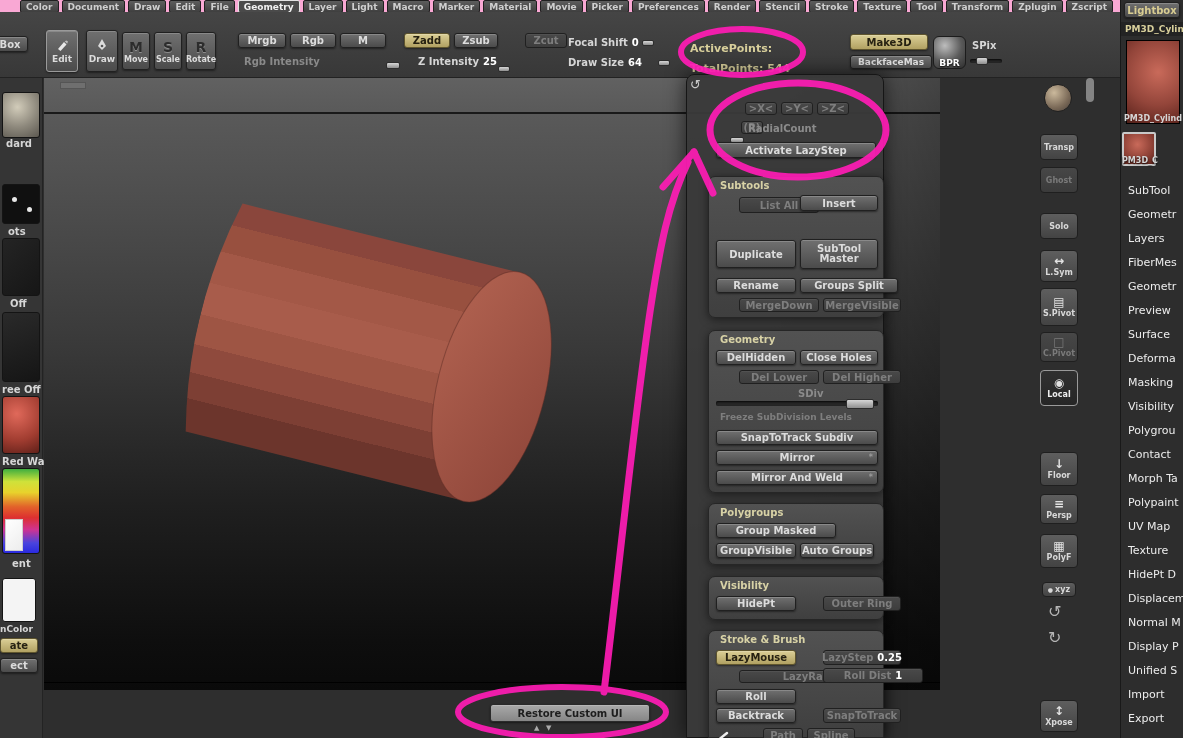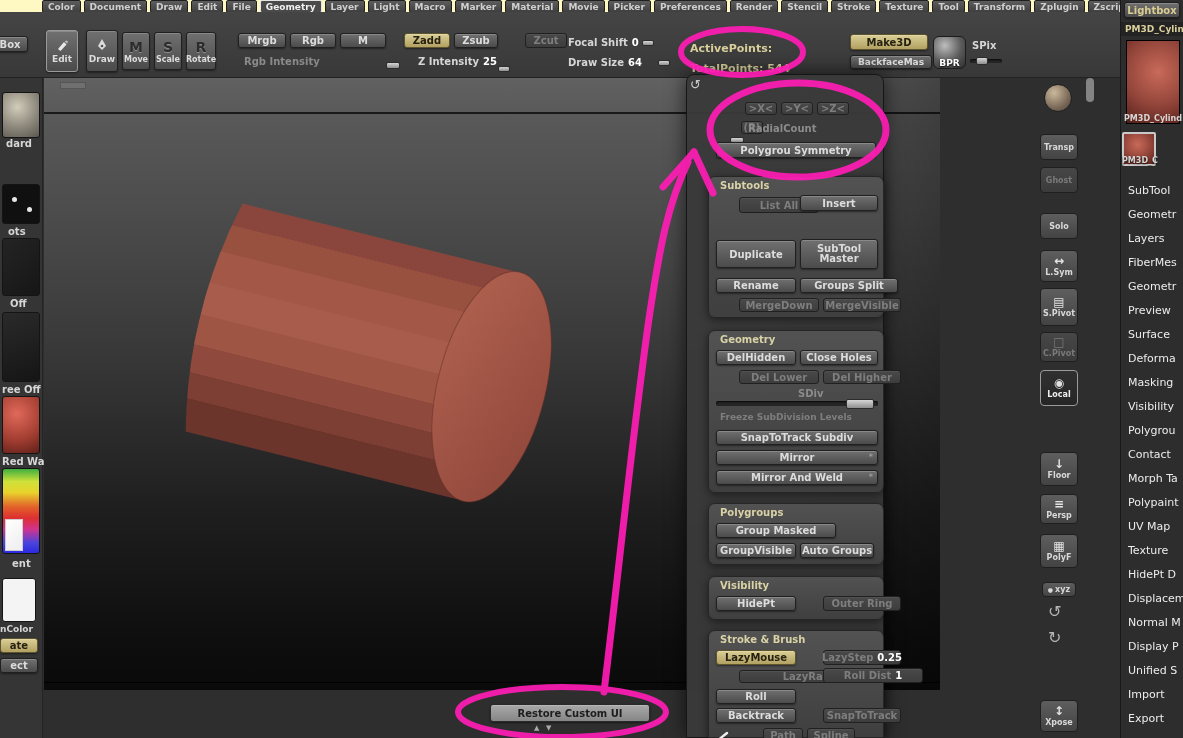--- a/index.html
+++ b/index.html
@@ -19,22 +19,22 @@
   .label.dim{color:#8a8a8a;}
   .label.tan{color:#d8cf9b;}
   .val{color:#ffffff;font-weight:bold;margin-left:4px;}
   .section{position:absolute;background:linear-gradient(180deg,#525252,#3f3f3f);border:1px solid #262626;
        border-radius:7px;box-shadow:0 2px 8px rgba(0,0,0,.5);box-sizing:border-box;z-index:11;}
   .sec-h{position:absolute;color:#d8d2a6;font-size:10px;font-weight:bold;z-index:12;}
   .nub{position:absolute;background:linear-gradient(180deg,#d6d6d6,#8f8f8f);border:1px solid #2d2d2d;
        border-radius:2px;z-index:12;}
   .track{position:absolute;background:#262626;border-radius:2px;
        box-shadow:inset 0 1px 2px rgba(0,0,0,.8);z-index:12;}
-  .menubar{position:absolute;left:0;top:0;width:1120px;height:12px;background:#fef9c3;display:flex;
-       gap:3px;padding-left:42px;box-sizing:border-box;overflow:hidden;align-items:flex-start;z-index:5;}
+  .menubar{position:absolute;left:0;top:0;width:1120px;height:12px;background:#f9a8d4;display:flex;
+       gap:3px;padding-left:20px;box-sizing:border-box;overflow:hidden;align-items:flex-start;z-index:5;}
   .menu-item{height:11px;display:flex;align-items:center;padding:0 5px;
        background:linear-gradient(180deg,#5d5d5d,#3f3f3f);border:1px solid #1f1f1f;border-radius:2px;
        color:#cfcfcf;font-size:9px;font-weight:bold;white-space:nowrap;}
   .menu-item.active{border-color:#e3e3e3;background:#4a4a4a;color:#f0f0f0;}
   .rail-btn{position:absolute;width:38px;display:flex;flex-direction:column;align-items:center;
        justify-content:center;gap:1px;background:linear-gradient(180deg,#5e5e5e,#434343);
        border:1px solid #1f1f1f;border-radius:4px;color:#d8d8d8;font-size:8px;font-weight:bold;
        box-sizing:border-box;z-index:6;}
   .rail-btn.dim{color:#7a7a7a;background:linear-gradient(180deg,#474747,#3b3b3b);}
   .rail-btn.pressed{background:linear-gradient(180deg,#303030,#262626);border-color:#9a9a9a;color:#eee;}
@@ -238,21 +238,21 @@
     </div>
   <div class="btn dim" style="left:794px;top:102px;width:32px;height:13px;z-index:12">
       <span>&gt;Z&lt;</span>
     </div>
   <div class="btn dim" style="left:718px;top:121px;width:22px;height:13px;z-index:12">
       <span>(R)</span>
     </div>
   <span class="panel-label" style="left:748px;top:123px;color:#8b8b8b">RadialCount</span>
   <div class="nub" style="left:730px;top:137px;width:12px;height:4px"></div>
   <div class="btn" style="left:716px;top:142px;width:160px;height:16px;z-index:12">
-      <span>Polygrou Symmetry</span>
+      <span>Activate LazyStep</span>
     </div>
 
   <div class="section" style="left:708px;top:176px;width:176px;height:142px"></div>
   <span class="sec-h" style="left:720px;top:180px">Subtools</span>
   <div class="btn dim" style="left:716px;top:197px;width:80px;height:16px;z-index:12">
       <span>List All</span>
     </div>
   <div class="btn" style="left:800px;top:195px;width:78px;height:16px;z-index:12">
       <span>Insert</span>
     </div>

